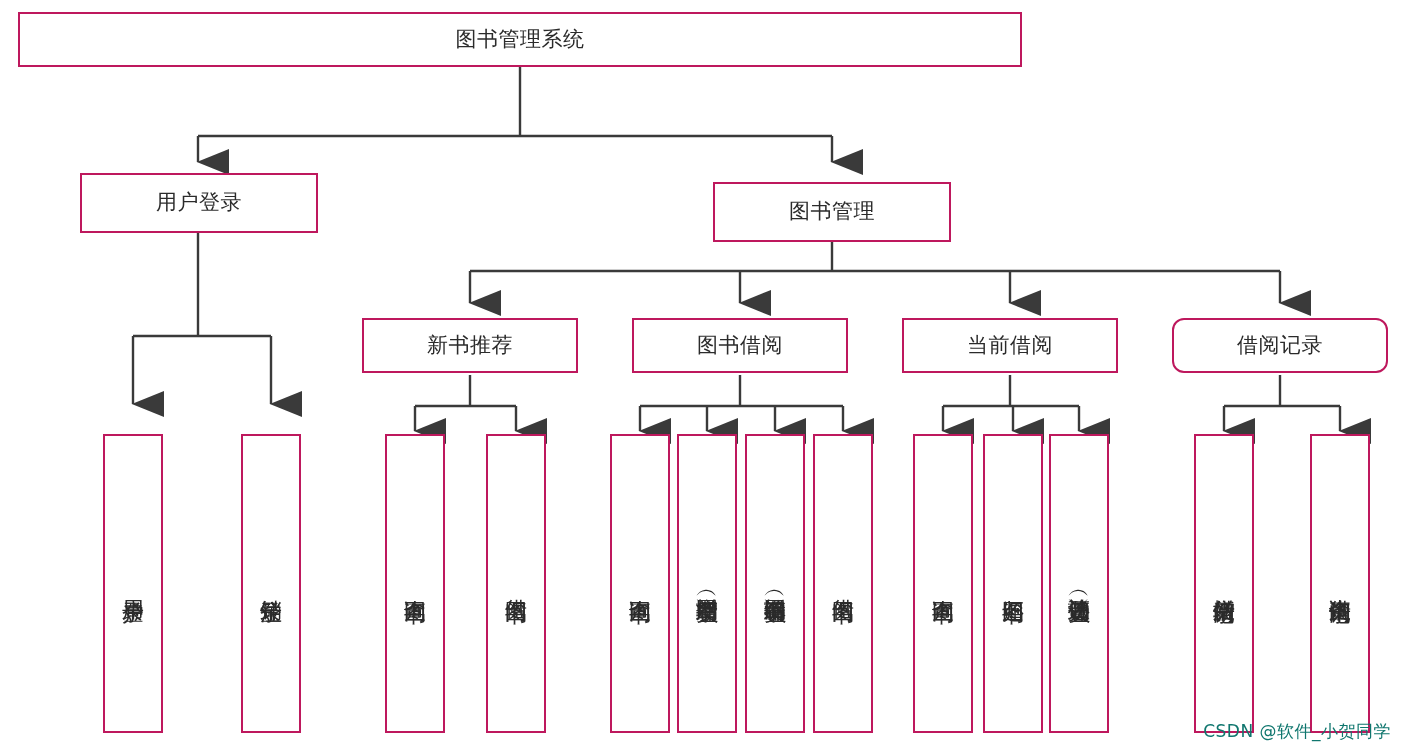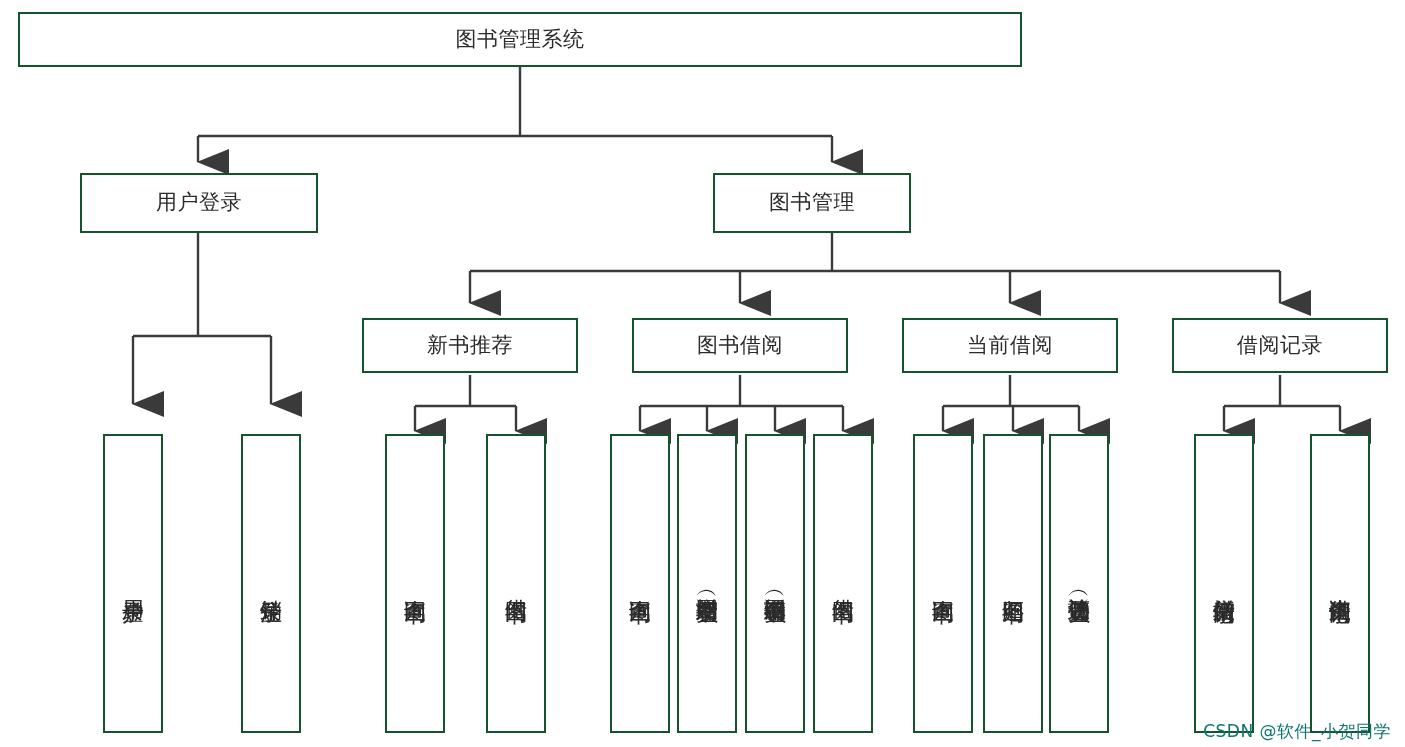--- a/index.html
+++ b/index.html
@@ -21,21 +21,21 @@
     position: absolute;
     left: 0;
     top: 0;
     width: 1405px;
     height: 747px;
   }
   .node {
     position: absolute;
     box-sizing: border-box;
     background: #ffffff;
-    border: 2px solid #14532d;
+    border: 2px solid #be185d;
     display: flex;
     align-items: center;
     justify-content: center;
     z-index: 2;
   }
   .node.root   { border-width: 2px; }
   .node .label-h {
     font-size: 21px;
     color: #2b2b2b;
     line-height: 1.2;
@@ -126,34 +126,34 @@
     </g>
   </svg>
 
   <div class="node root" style="left:18px; top:12px; width:1004px; height:55px;">
     <span class="label-h">图书管理系统</span>
   </div>
 
   <div class="node" style="left:80px; top:173px; width:238px; height:60px;">
     <span class="label-h">用户登录</span>
   </div>
-  <div class="node" style="left:713px; top:173px; width:198px; height:60px;justify-content:center;">
+  <div class="node" style="left:713px; top:182px; width:238px; height:60px;justify-content:center;">
     <span class="label-h">图书管理</span>
   </div>
 
   <div class="node" style="left:632px; top:318px; width:216px; height:55px;">
     <span class="label-h">图书借阅</span>
   </div>
   <div class="node" style="left:362px; top:318px; width:216px; height:55px;">
     <span class="label-h">新书推荐</span>
   </div>
   <div class="node" style="left:902px; top:318px; width:216px; height:55px;">
     <span class="label-h">当前借阅</span>
   </div>
-  <div class="node" style="left:1172px; top:318px; width:216px; height:55px;">
+  <div class="node" style="left:1172px; top:318px; width:216px; height:55px;border-radius:12px;">
     <span class="label-h">借阅记录</span>
   </div>
 
   <div class="node leaf" style="left:103px; top:434px; width:60px; height:299px;">
     <span class="label-v">用户登录</span>
   </div>
   <div class="node leaf" style="left:241px; top:434px; width:60px; height:299px;">
     <span class="label-v">注销登录</span>
   </div>
 

